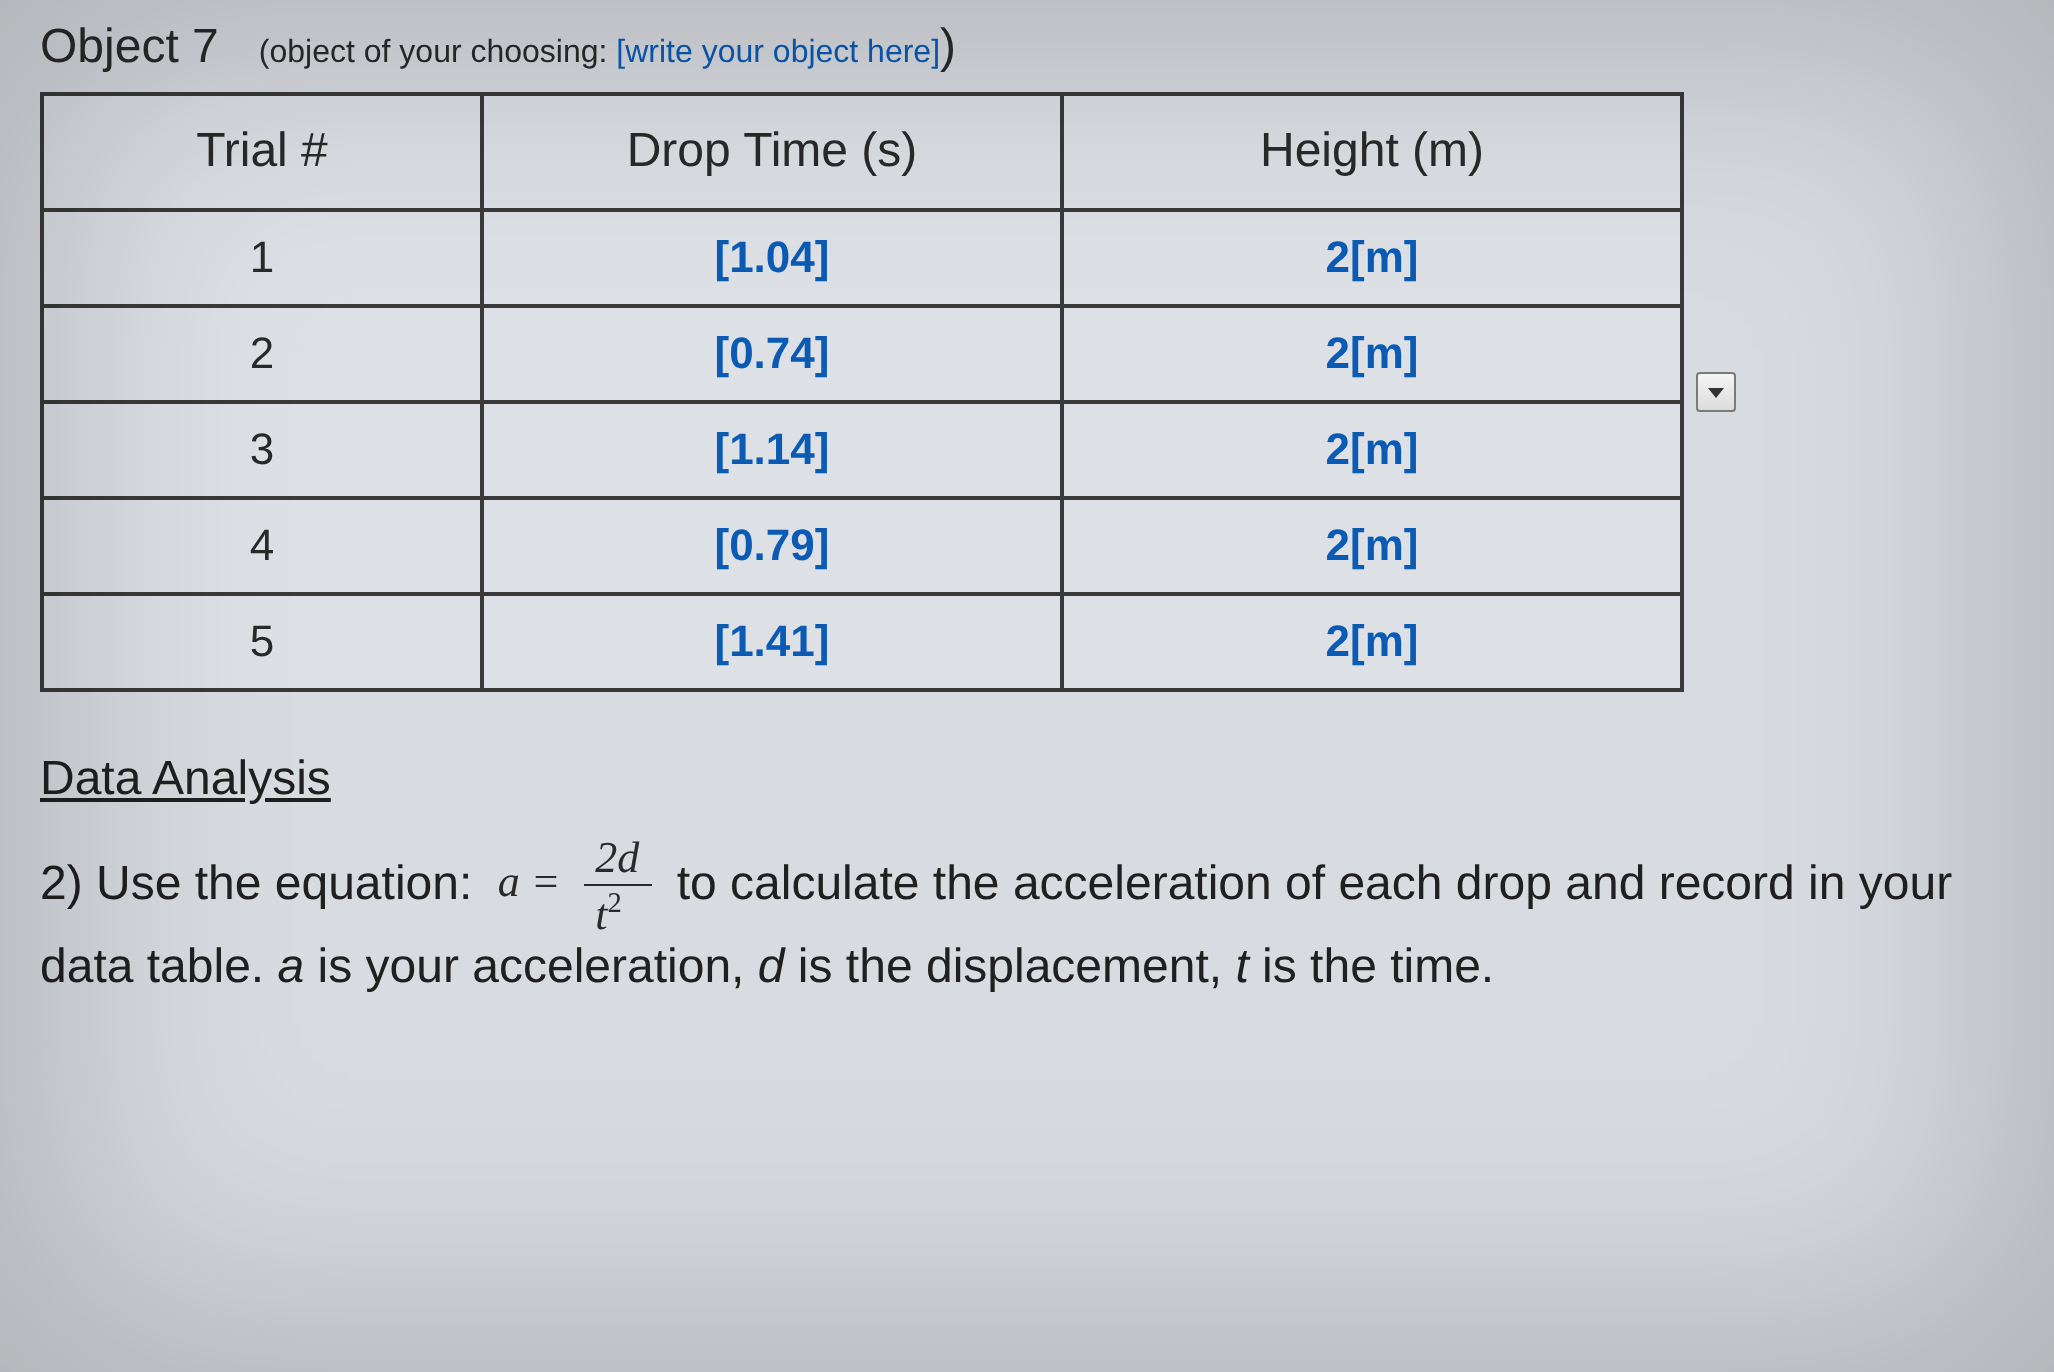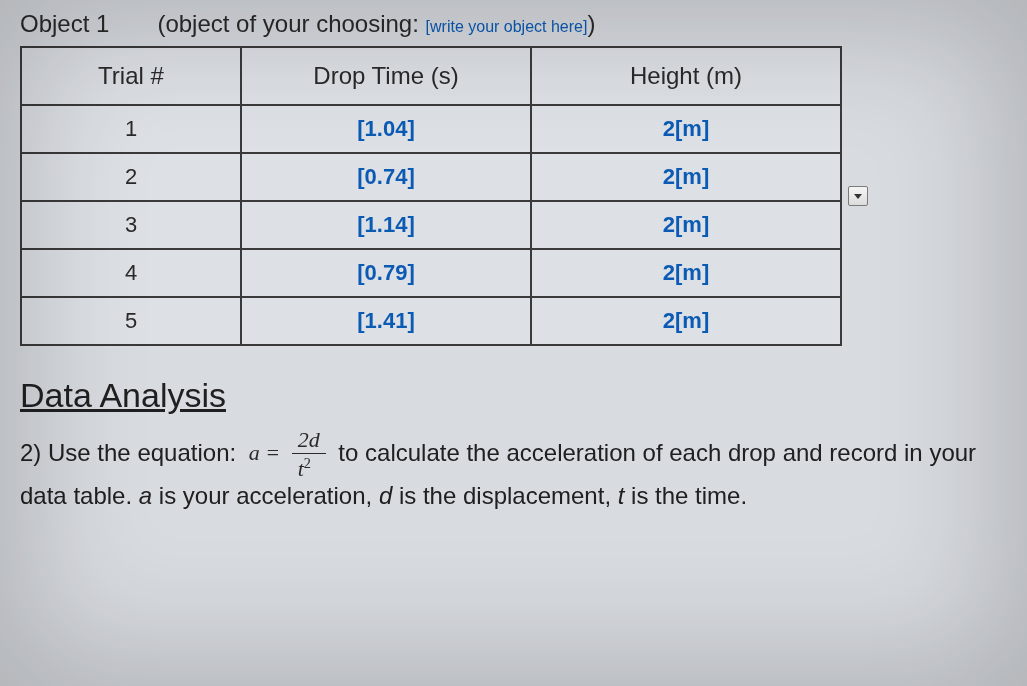--- a/index.html
+++ b/index.html
@@ -14,22 +14,21 @@
   }
   .page {
     padding: 10px 20px 20px 20px;
     position: relative;
   }
   .object-header {
     font-size: 24px;
     margin-bottom: 8px;
   }
   .object-header .choosing {
-    font-size: 24px;
-    margin-left: 28px;
+    font-size: 16px;
   }
   .object-header .placeholder-link {
     color: #0b5bb5;
     font-size: 16px;
   }
   table.data {
     border-collapse: collapse;
     width: 820px;
     table-layout: fixed;
   }
@@ -53,21 +52,21 @@
     color: #0b5bb5;
     font-weight: 600;
     text-align: right;
   }
   .trial-num {
     color: #2a2a2a;
     font-weight: 400;
   }
   .section-heading {
     margin-top: 30px;
-    font-size: 34px;
+    font-size: 24px;
     text-decoration: underline;
     color: #202020;
   }
   .para {
     font-size: 24px;
     line-height: 1.35;
     margin-top: 14px;
     color: #202020;
   }
   .para .ul { text-decoration: underline; }
@@ -125,21 +124,21 @@
     pointer-events: none;
     box-shadow: inset 0 0 120px 30px rgba(0,0,0,0.18);
   }
 </style>
 </head>
 <body>
 
 <div class="page">
 
   <div class="object-header">
-    <span>Object 1</span>
+    <span>Object 7</span>
     &nbsp;
     <span class="choosing">(object of your choosing: </span><span class="placeholder-link">[write your object here]</span><span>)</span>
   </div>
 
   <table class="data">
     <colgroup>
         <col class="c1">
         <col class="c2">
         <col class="c3">
       </colgroup>

